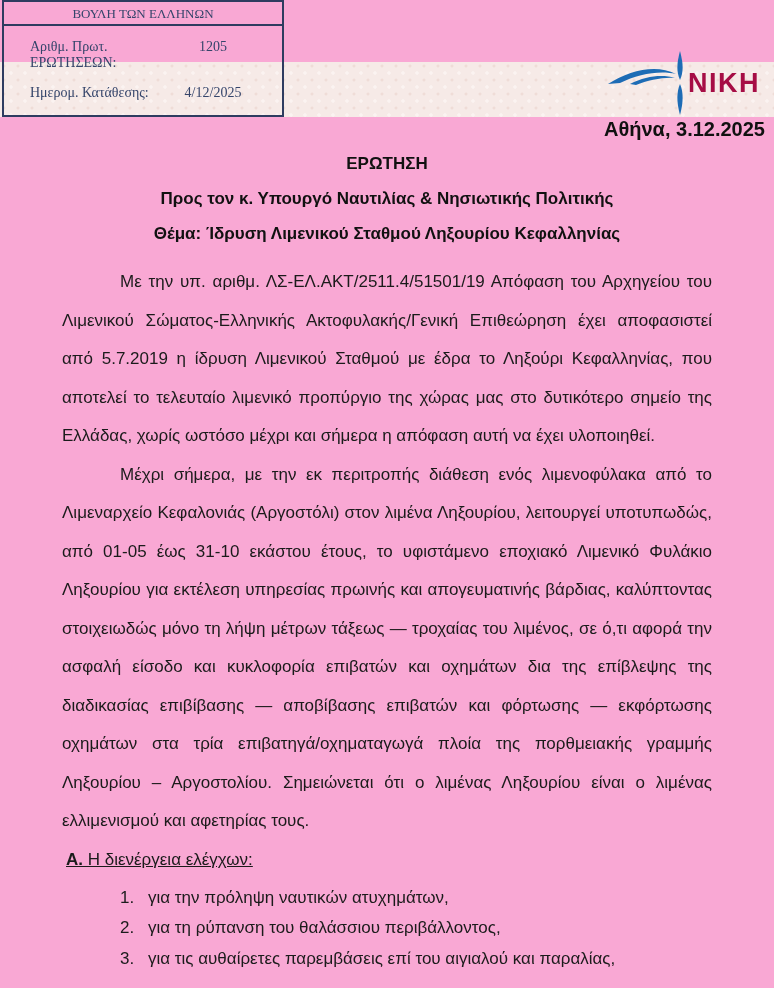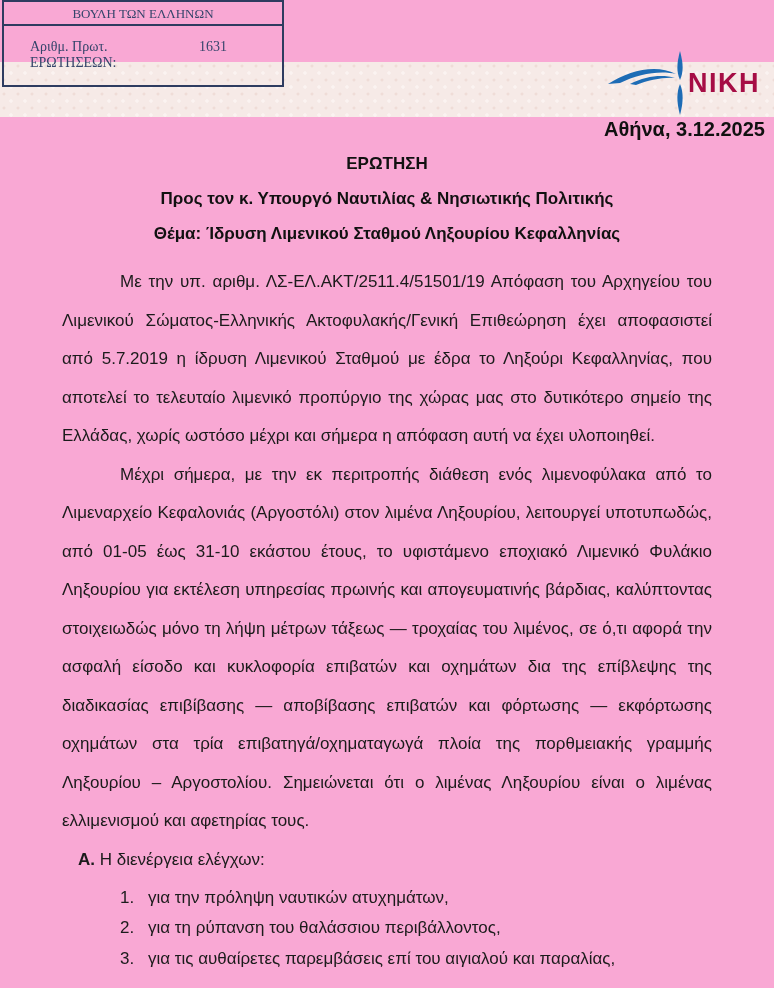--- a/index.html
+++ b/index.html
@@ -49,21 +49,21 @@
   }
   
   .content{position:absolute;left:62px;right:62px;top:146px;font-size:17px;}
   .headings div{
     text-align:center;font-weight:bold;line-height:35px;color:#111;
   }
   .para{
     text-align:justify;line-height:38.5px;text-indent:58px;margin:0;
   }
   .para-first{margin-top:12px;}
-  .section-head{line-height:38px;margin:0 0 0 16px;}
+  .section-head{line-height:38px;margin:0 0 0 4px;text-decoration:underline;}
   .section-head .prefix{font-weight:bold;}
   .list{margin-top:4px;}
   .list-row{display:flex;line-height:30.5px;}
   .list-a .list-row{padding-left:58px;}
   .list-num{width:28px;flex:0 0 auto;}
   .list-text{flex:1;}
 </style>
 </head>
 <body>
 
@@ -71,21 +71,25 @@
 
   <div class="band"></div>
 
   <div class="stamp">
     <div class="stamp-top">
       <div>ΒΟΥΛΗ ΤΩΝ ΕΛΛΗΝΩΝ</div>
     </div>
     <div class="stamp-body">
       <div class="stamp-row">
         <span class="stamp-label">Αριθμ. Πρωτ. ΕΡΩΤΗΣΕΩΝ:</span>
-        <span class="stamp-value">1631</span>
+        <span class="stamp-value">1205</span>
+      </div>
+      <div class="stamp-row">
+        <span class="stamp-label">Ημερομ. Κατάθεσης:</span>
+        <span class="stamp-value">4/12/2025</span>
       </div>
     </div>
   </div>
 
   <svg class="logo" viewBox="0 0 162 66" xmlns="http://www.w3.org/2000/svg">
 
     <g>
       <path d="M4 34 C 26 20, 52 14, 72 24 C 56 20, 34 24, 16 33 Z" fill="#1d6cb5"></path>
       <path d="M26 34 C 42 26, 58 24, 71 28 C 60 27, 44 30, 32 35 Z" fill="#1d6cb5"></path>
     </g>

